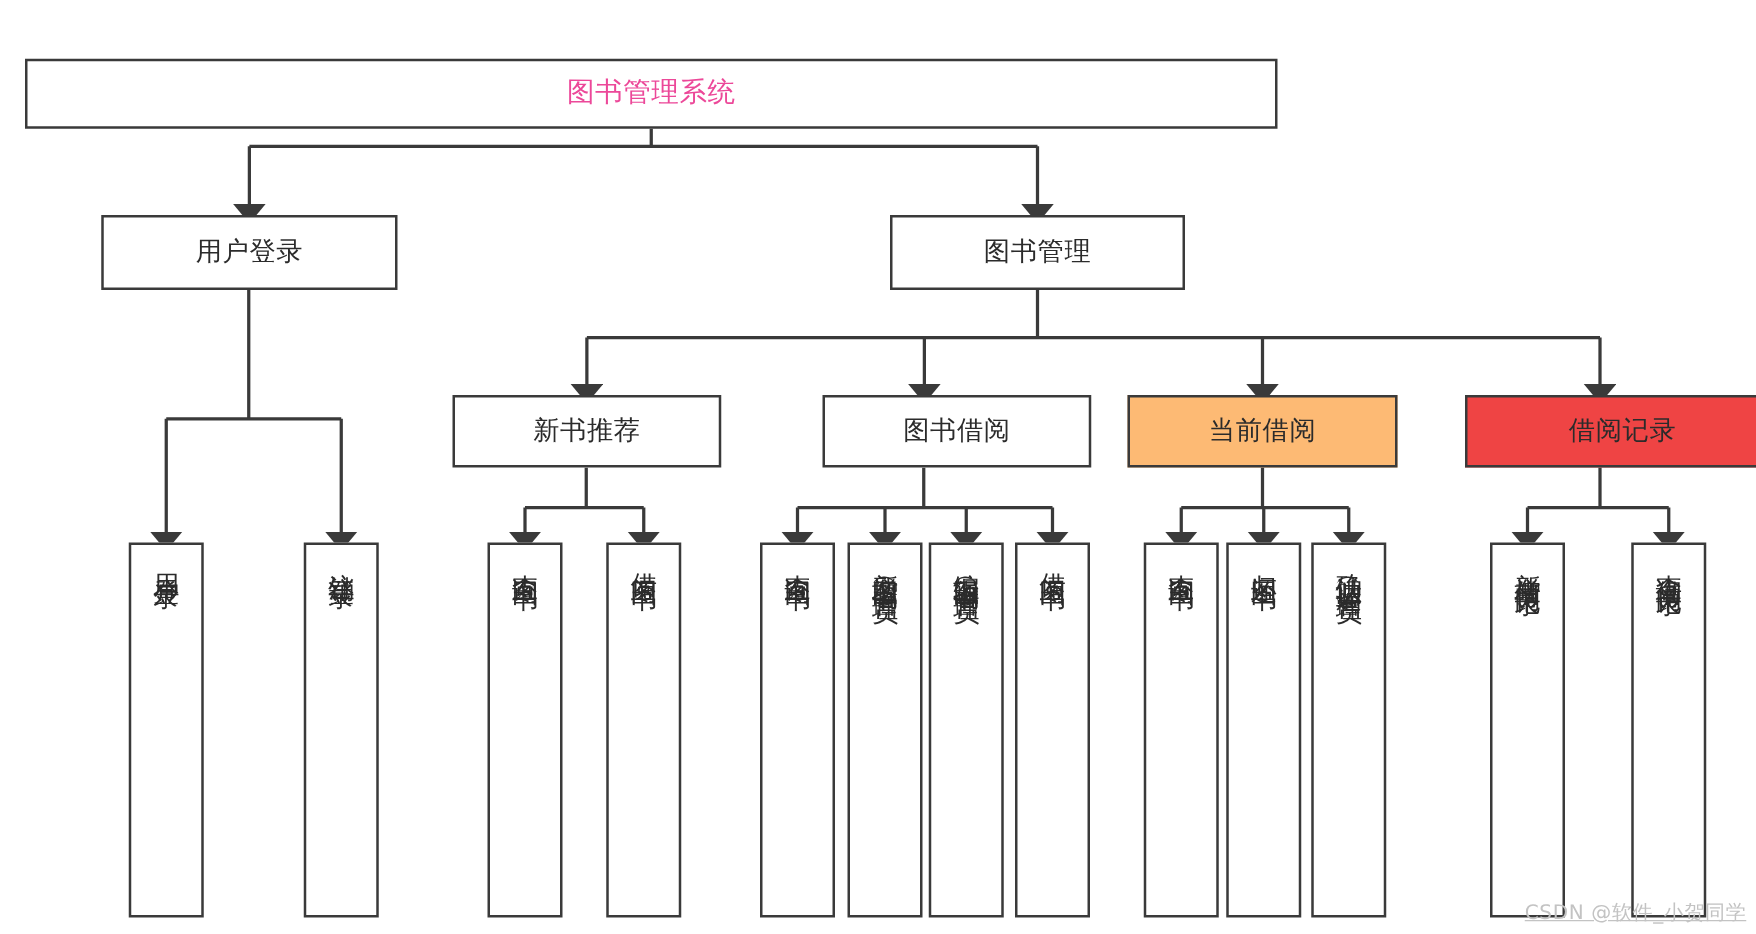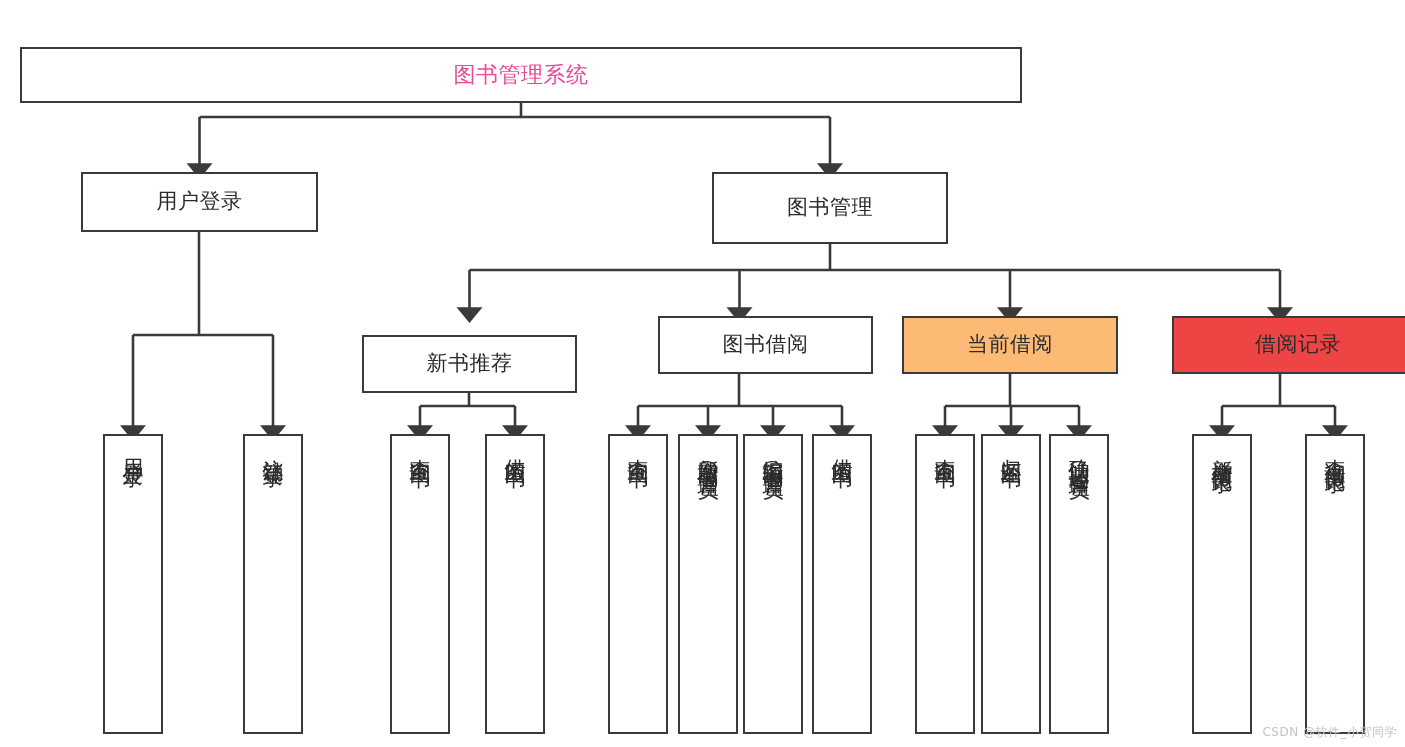--- a/index.html
+++ b/index.html
@@ -57,24 +57,25 @@
     line-height: 1.05;
     white-space: nowrap;
   }
   .node.root .label {
     font-size: 22px;
   }
   .watermark {
     position: absolute;
     right: 8px;
     bottom: 6px;
-    font-size: 12px;
+    font-size: 16px;
     color: #c3c3c3;
     letter-spacing: 0.5px;
     white-space: nowrap;
+    text-decoration: underline;
   }
 </style>
 </head>
 <body>
 
 <div id="canvas">
 
   <svg class="edges" viewBox="0 0 1405 747" xmlns="http://www.w3.org/2000/svg">
     <defs>
       <marker id="arrow" markerWidth="10" markerHeight="12" refX="2.2" refY="5" orient="auto" markerUnits="strokeWidth">
@@ -118,24 +119,24 @@
       </g>
   </svg>
 
   <div id="node-layer">
       <div class="node horiz root" style="left: 20px; top: 12px; width: 1002px; height: 56px; border-color: rgb(58, 58, 58); background: rgb(255, 255, 255); color: #ec4899; margin-top: 35px;">
         <span class="label">图书管理系统</span>
       </div>
       <div class="node horiz" style="left: 81px; top: 172px; width: 237px; height: 60px; border-color: rgb(58, 58, 58); background: rgb(255, 255, 255); color: rgb(43, 43, 43);">
         <span class="label">用户登录</span>
       </div>
-      <div class="node horiz" style="left: 712px; top: 172px; width: 236px; height: 72px; border-color: rgb(58, 58, 58); background: rgb(255, 255, 255); color: rgb(43, 43, 43);">
+      <div class="node horiz" style="left: 712px; top: 172px; width: 236px; height: 60px; border-color: rgb(58, 58, 58); background: rgb(255, 255, 255); color: rgb(43, 43, 43);">
         <span class="label">图书管理</span>
       </div>
-      <div class="node horiz" style="left: 362px; top: 316px; width: 215px; height: 58px; border-color: rgb(58, 58, 58); background: rgb(255, 255, 255); color: rgb(43, 43, 43); margin-top: 19px;">
+      <div class="node horiz" style="left: 362px; top: 316px; width: 215px; height: 58px; border-color: rgb(58, 58, 58); background: rgb(255, 255, 255); color: rgb(43, 43, 43);">
         <span class="label">新书推荐</span>
       </div>
       <div class="node horiz" style="left: 632px; top: 316px; width: 215px; height: 58px; border-color: rgb(58, 58, 58); background: rgb(255, 255, 255); color: rgb(43, 43, 43); margin-left: 26px;">
         <span class="label">图书借阅</span>
       </div>
       <div class="node horiz" style="left: 902px; top: 316px; width: 216px; height: 58px; border-color: rgb(58, 58, 58); background: #fdba74; color: rgb(43, 43, 43);">
         <span class="label">当前借阅</span>
       </div>
       <div class="node horiz" style="left: 1172px; top: 316px; width: 252px; height: 58px; border-color: rgb(58, 58, 58); background: #ef4444; color: rgb(43, 43, 43);">
         <span class="label">借阅记录</span>

